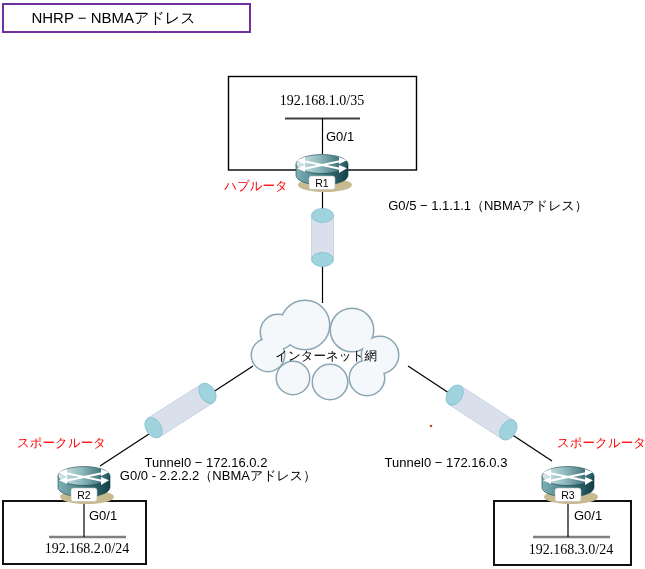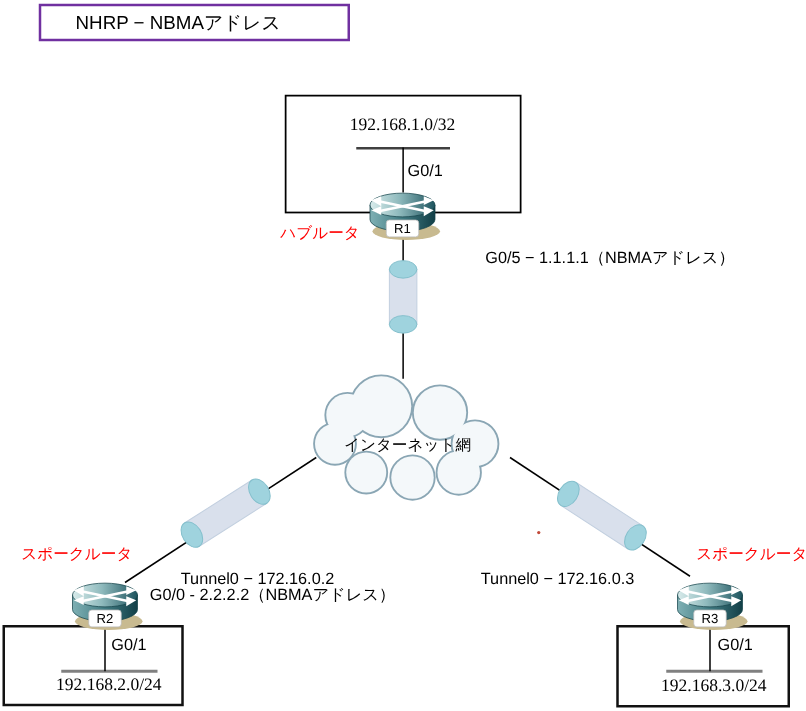--- a/index.html
+++ b/index.html
@@ -12,21 +12,21 @@
   .s13{font-size:13px;}
   .s12{font-size:12.5px;text-align:right;}
   .serif14{font-family:"Liberation Serif","DejaVu Serif",serif;font-size:14px;}
   .red{color:#ff0000;}
   .ctr{transform:translateX(-50%);}
   .rt{text-align:center;}
   #title-box{
     position:absolute;left:2px;top:3px;width:219px;height:26px;
     border:2.5px solid #7030a0;background:#fff;
     display:flex;align-items:center;justify-content:center;
-    padding-right:26px;font-size:15px;margin-left:29px;
+    padding-right:26px;font-size:15px;
   }
   .router{position:absolute;}
   .rname{font-family:"Liberation Sans","DejaVu Sans",sans-serif;font-size:10.5px;}
 </style>
 </head>
 <body>
 
 <div id="canvas">
 
   <svg class="layer" width="645" height="569" viewBox="0 0 645 569">
@@ -152,21 +152,21 @@
       </g>
     </g>
     <rect x="18" y="28" width="26" height="13.5" rx="2.5" fill="#fff" stroke="#b9b9b9" stroke-width="0.6"></rect>
     <text class="rname" x="31" y="38.5" text-anchor="middle" fill="#000">R3</text>
   </svg>
 
   <div id="title-box">
     <span>NHRP − NBMAアドレス</span>
   </div>
 
-  <div class="t serif14 ctr" style="left:322px;top:93px;">192.168.1.0/32</div>
+  <div class="t serif14 ctr" style="left:322px;top:93px;">192.168.1.0/35</div>
   <div class="t s13" style="left:326px;top:130px;">G0/1</div>
   <div class="t s12 red rt" style="left:222px;top:179px;width:68px;">ハブルータ</div>
   <div class="t s13 ctr" style="left:488px;top:199px;">G0/5 − 1.1.1.1（NBMAアドレス）</div>
 
   <div class="t s12 ctr" style="left:326px;top:349px;">インターネット網</div>
 
   <div class="t s12 red" style="left:17px;top:436px;">スポークルータ</div>
   <div class="t s13 ctr" style="left:206px;top:456px;">Tunnel0 − 172.16.0.2</div>
   <div class="t s13 ctr" style="left:218px;top:469px;">G0/0 - 2.2.2.2（NBMAアドレス）</div>
   <div class="t s13" style="left:89px;top:509px;">G0/1</div>

